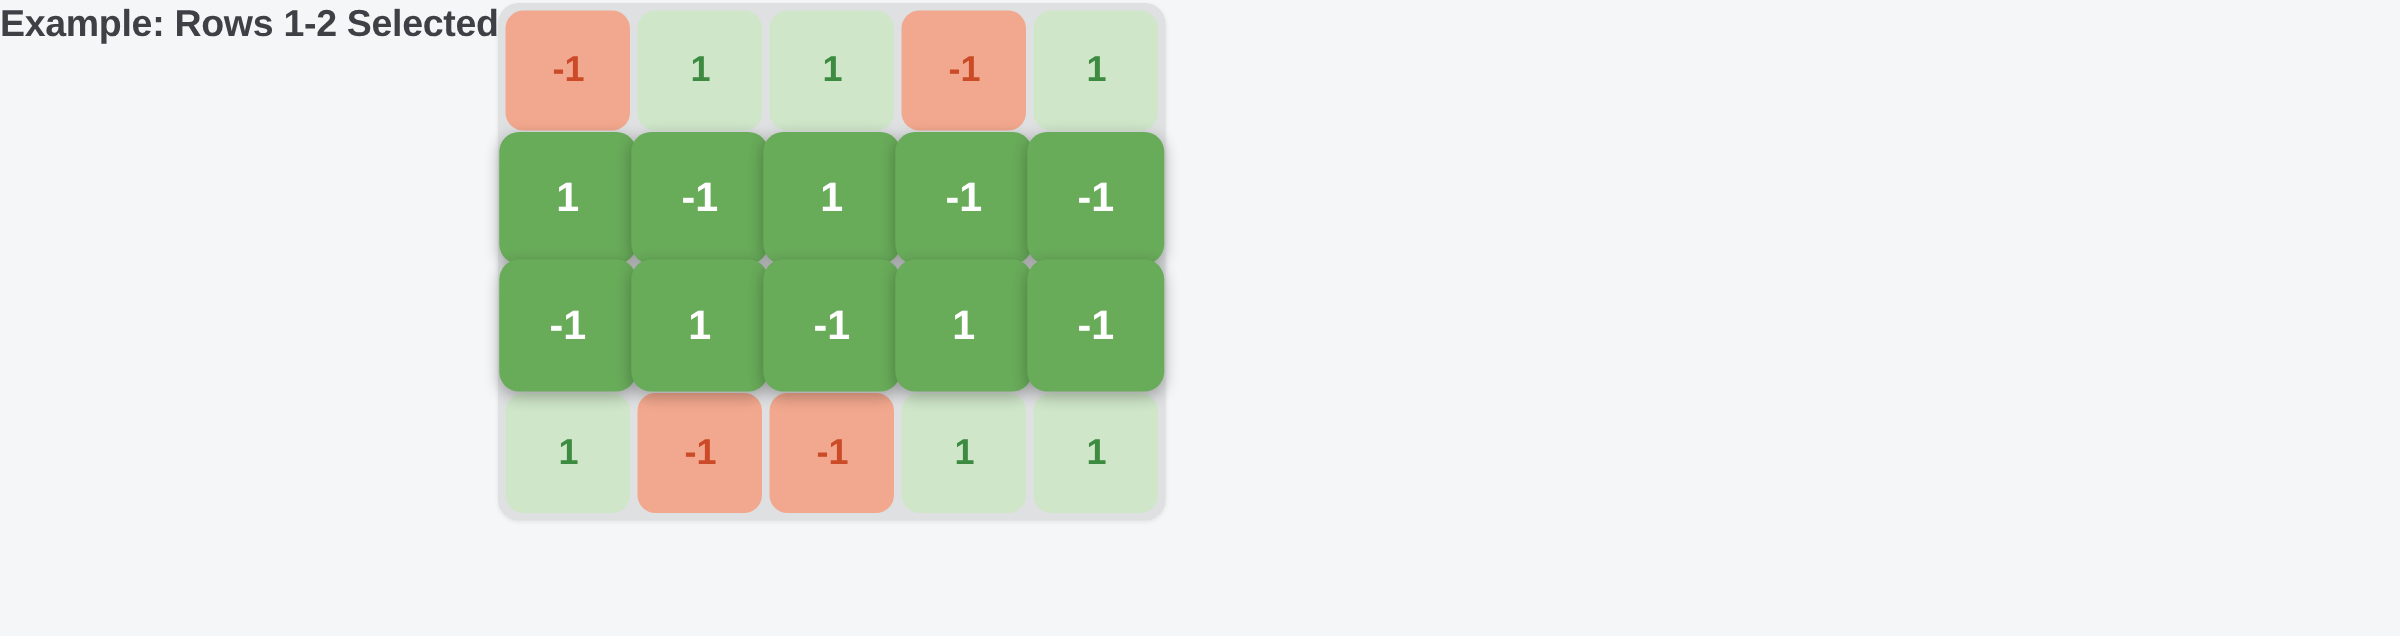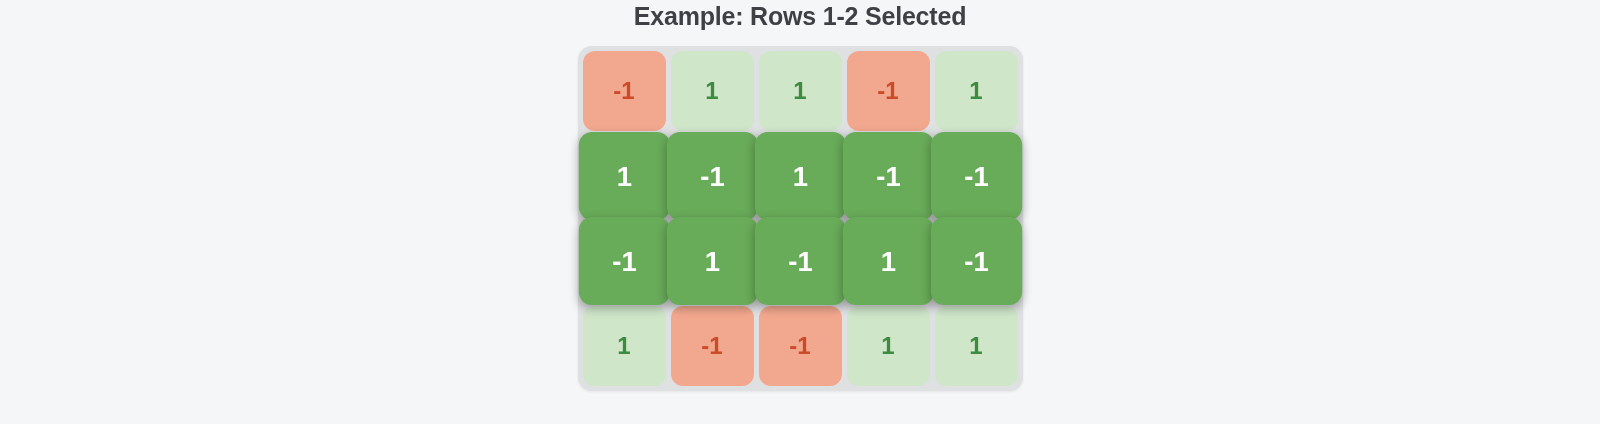--- a/index.html
+++ b/index.html
@@ -15,21 +15,21 @@
   }
   *{box-sizing:border-box;}
   html,body{margin:0;padding:0;}
   body{
     width:1600px;height:424px;overflow:hidden;
     background:var(--page-bg);
     font-family:"Liberation Sans","DejaVu Sans",sans-serif;
   }
   .stage{
     width:100%;height:100%;
-    display:flex;flex-direction:column;align-items:center;
+    display:flex;flex-direction:row;align-items:flex-start;
     padding-top:2px;
   }
   .page-title{
     font-size:25px;font-weight:700;color:var(--title-color);
     line-height:28px;letter-spacing:-0.2px;
     margin:0 0 16px 0;text-align:center;
   }
   .board{
     display:grid;
     grid-template-columns:repeat(5,83px);

